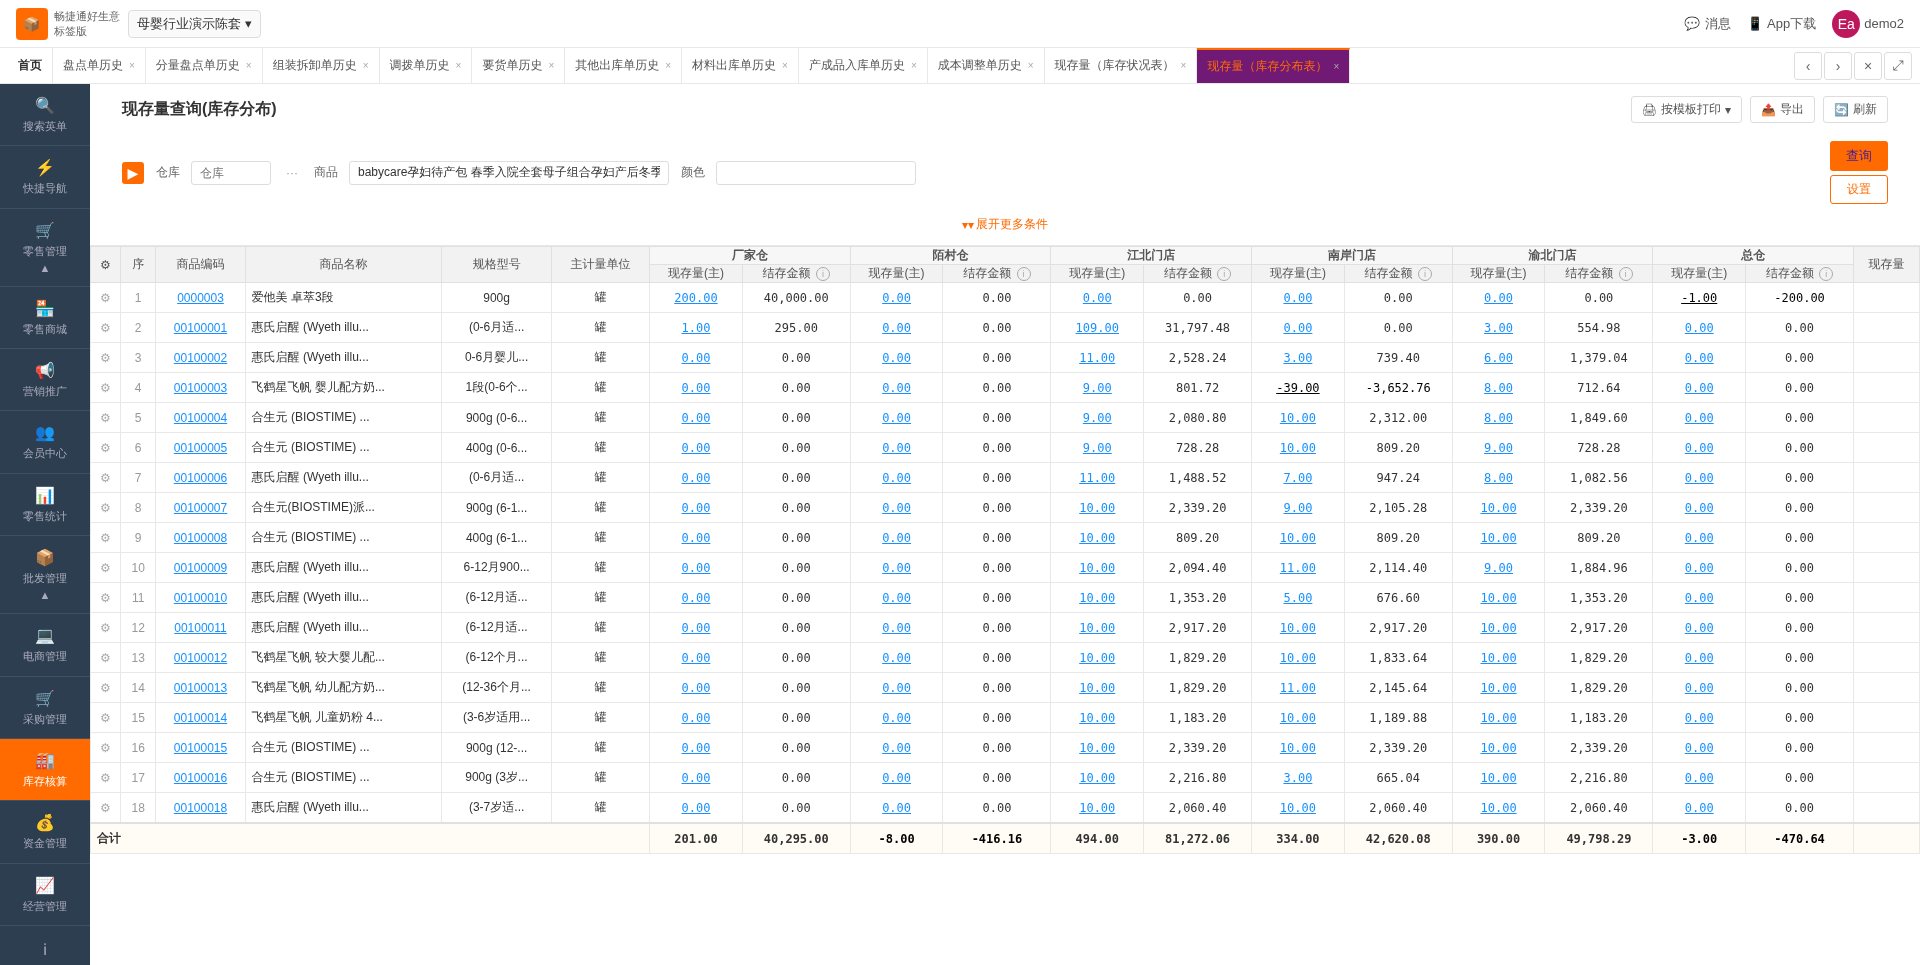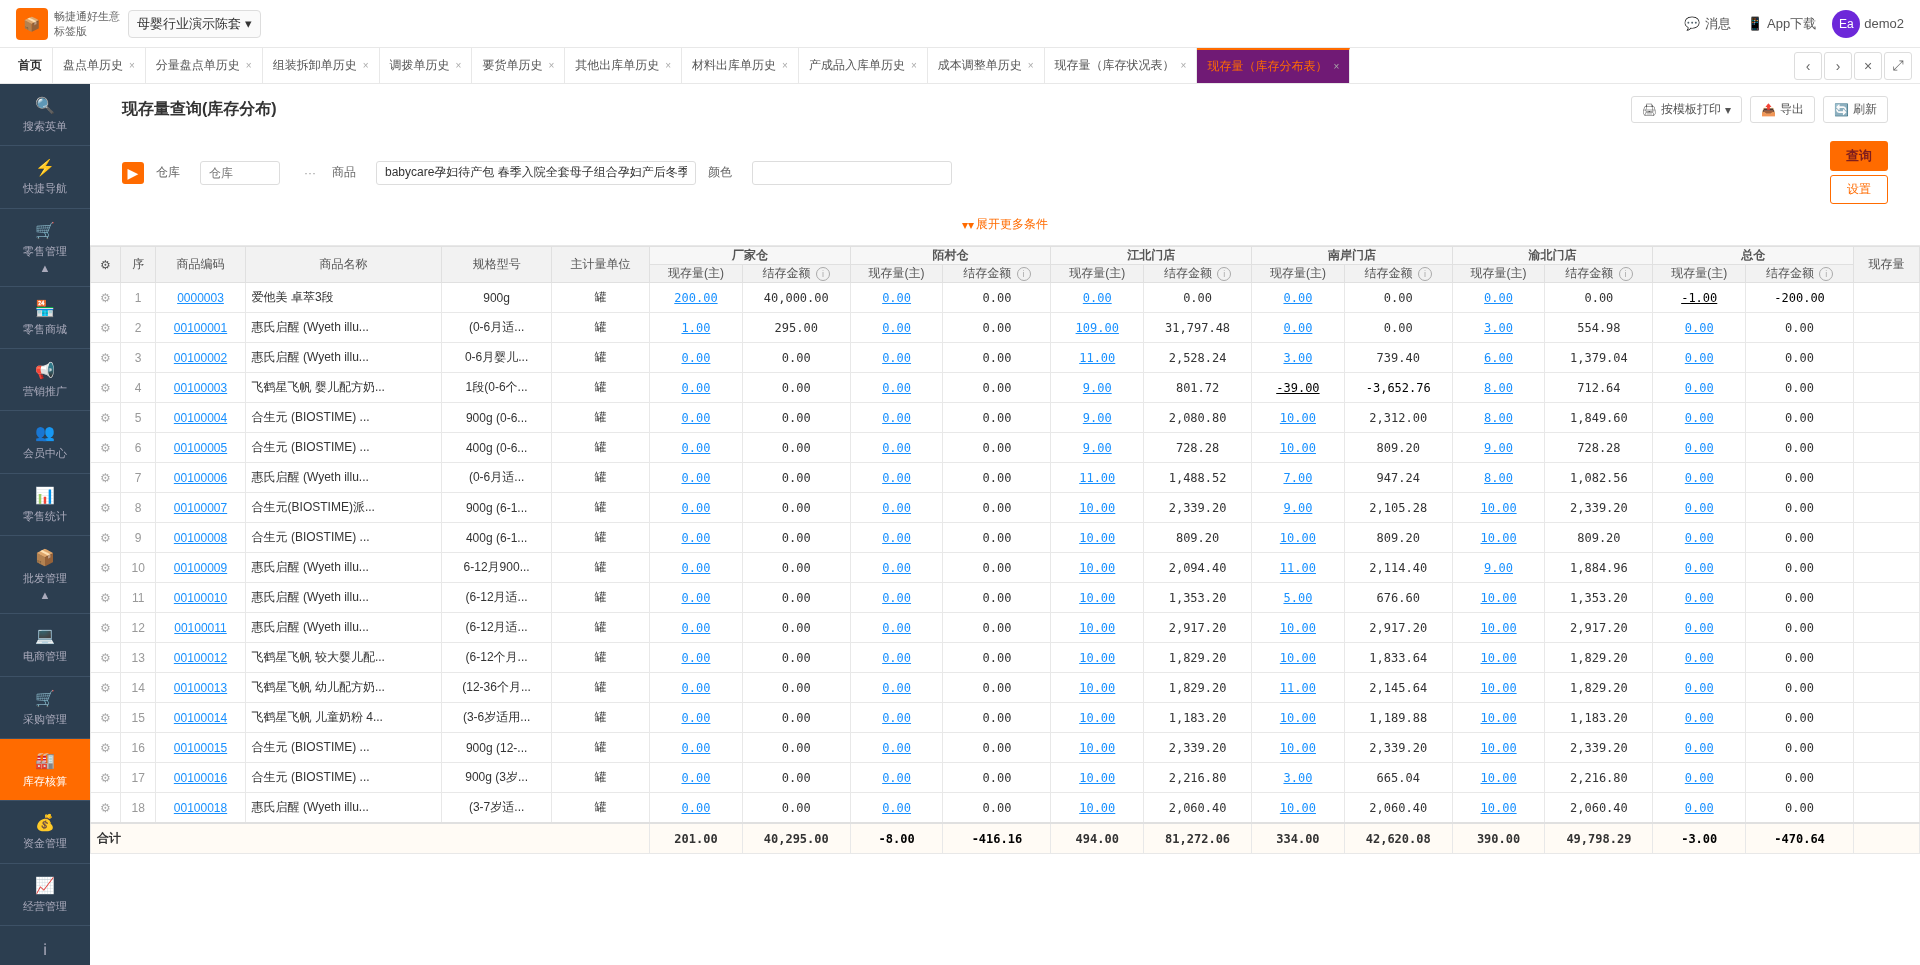--- a/index.html
+++ b/index.html
@@ -7,21 +7,21 @@
     
     
     .topbar { background: #fff; height: 48px; display: flex; align-items: center; justify-content: space-between; padding: 0 16px; border-bottom: 1px solid #e8e8e8; position: fixed; top: 0; left: 0; right: 0; z-index: 100; }
     .topbar-left { display: flex; align-items: center; gap: 8px; }
     .logo-area { display: flex; align-items: center; gap: 6px; }
     .logo-icon { width: 32px; height: 32px; background: #ff6b00; border-radius: 4px; display: flex; align-items: center; justify-content: center; color: white; font-size: 14px; font-weight: bold; }
     .logo-text { font-size: 11px; color: #666; line-height: 1.3; }
     .industry-selector { display: flex; align-items: center; gap: 4px; font-size: 13px; color: #333; cursor: pointer; padding: 4px 8px; border: 1px solid #ddd; border-radius: 4px; background: #fafafa; }
     .topbar-right { display: flex; align-items: center; gap: 16px; }
     .topbar-action { display: flex; align-items: center; gap: 4px; cursor: pointer; color: #555; font-size: 13px; }
-    .user-avatar { width: 28px; height: 28px; border-radius: 50%; background: #6d28d9; display: flex; align-items: center; justify-content: center; color: white; font-size: 12px; }
+    .user-avatar { width: 28px; height: 28px; border-radius: 50%; background: #be185d; display: flex; align-items: center; justify-content: center; color: white; font-size: 14px; }
     
     
     .nav-tabs-bar { background: #fff; height: 36px; display: flex; align-items: center; padding: 0 8px; border-bottom: 1px solid #e8e8e8; position: fixed; top: 48px; left: 0; right: 0; z-index: 99; overflow: hidden; justify-content: flex-end; }
     .nav-tab { display: flex; align-items: center; gap: 4px; padding: 0 10px; height: 36px; font-size: 12px; cursor: pointer; color: #555; border-right: 1px solid #e8e8e8; white-space: nowrap; flex-shrink: 0; }
     .nav-tab.active { color: #ff6b00; background: #701a75; border-top: 2px solid #ff6b00; }
     .nav-tab .close-x { color: #aaa; font-size: 10px; margin-left: 2px; }
     .nav-tab.home-tab { font-weight: bold; color: #333; }
     .nav-controls { display: flex; align-items: center; gap: 2px; margin-left: auto; }
     .nav-ctrl-btn { width: 28px; height: 28px; display: flex; align-items: center; justify-content: center; cursor: pointer; border: 1px solid #ddd; border-radius: 3px; color: #666; font-size: 14px; }
     
@@ -37,28 +37,28 @@
     
     
     .page-header { background: #fff; padding: 12px 32px 8px; border-bottom: 1px solid #e8e8e8; }
     .page-title-row { display: flex; align-items: center; justify-content: space-between; margin-bottom: 10px; }
     .page-title { font-size: 16px; font-weight: bold; color: #333; }
     .page-actions { display: flex; gap: 8px; }
     .btn-action { display: flex; align-items: center; gap: 4px; padding: 4px 10px; border: 1px solid #ddd; border-radius: 3px; cursor: pointer; font-size: 12px; color: #555; background: #fff; }
     
     
     .search-bar { display: flex; align-items: center; gap: 12px; padding: 8px 0; }
-    .search-field { display: flex; align-items: center; gap: 20px; }
+    .search-field { display: flex; align-items: center; gap: 11px; }
     .search-label { color: #666; font-size: 12px; white-space: nowrap; }
     .search-input { border: 1px solid #ddd; border-radius: 3px; padding: 4px 8px; font-size: 12px; width: 80px; }
     .search-input-wide { width: 320px; border: 1px solid #ddd; border-radius: 3px; padding: 4px 8px; font-size: 12px; color: #333; }
     .search-input-color { width: 200px; border: 1px solid #ddd; border-radius: 3px; padding: 4px 8px; font-size: 12px; }
     .dots-btn { color: #999; cursor: pointer; padding: 0 4px; }
     .expand-btn { color: #ff6b00; cursor: pointer; font-size: 12px; display: flex; align-items: center; gap: 2px; }
-    .btn-query { background: #ff6b00; color: #7f1d1d; border: none; padding: 6px 16px; border-radius: 3px; cursor: pointer; font-size: 13px; font-weight: bold; }
+    .btn-query { background: #ff6b00; color: #4c1d95; border: none; padding: 6px 16px; border-radius: 3px; cursor: pointer; font-size: 13px; }
     .btn-settings { background: #fff; color: #ff6b00; border: 1px solid #ff6b00; padding: 5px 12px; border-radius: 3px; cursor: pointer; font-size: 12px; }
     .orange-expand-btn { background: #ff6b00; color: white; width: 22px; height: 22px; border-radius: 3px; display: flex; align-items: center; justify-content: center; cursor: pointer; font-size: 14px; flex-shrink: 0; }
     
     
     .table-area { flex: 1; overflow: auto; background: #fff; }
     table { width: 100%; border-collapse: collapse; font-size: 12px; }
     thead tr { background: #f2f2f2; position: sticky; top: 0; z-index: 10; }
     th { padding: 0 6px; border: 1px solid #e0e0e0; font-weight: normal; color: #555; text-align: center; white-space: nowrap; }
     th.group-header { background: #f7f7f7; font-weight: bold; }
     td { padding: 6px 6px; border: 1px solid #e8e8e8; text-align: center; white-space: nowrap; }

